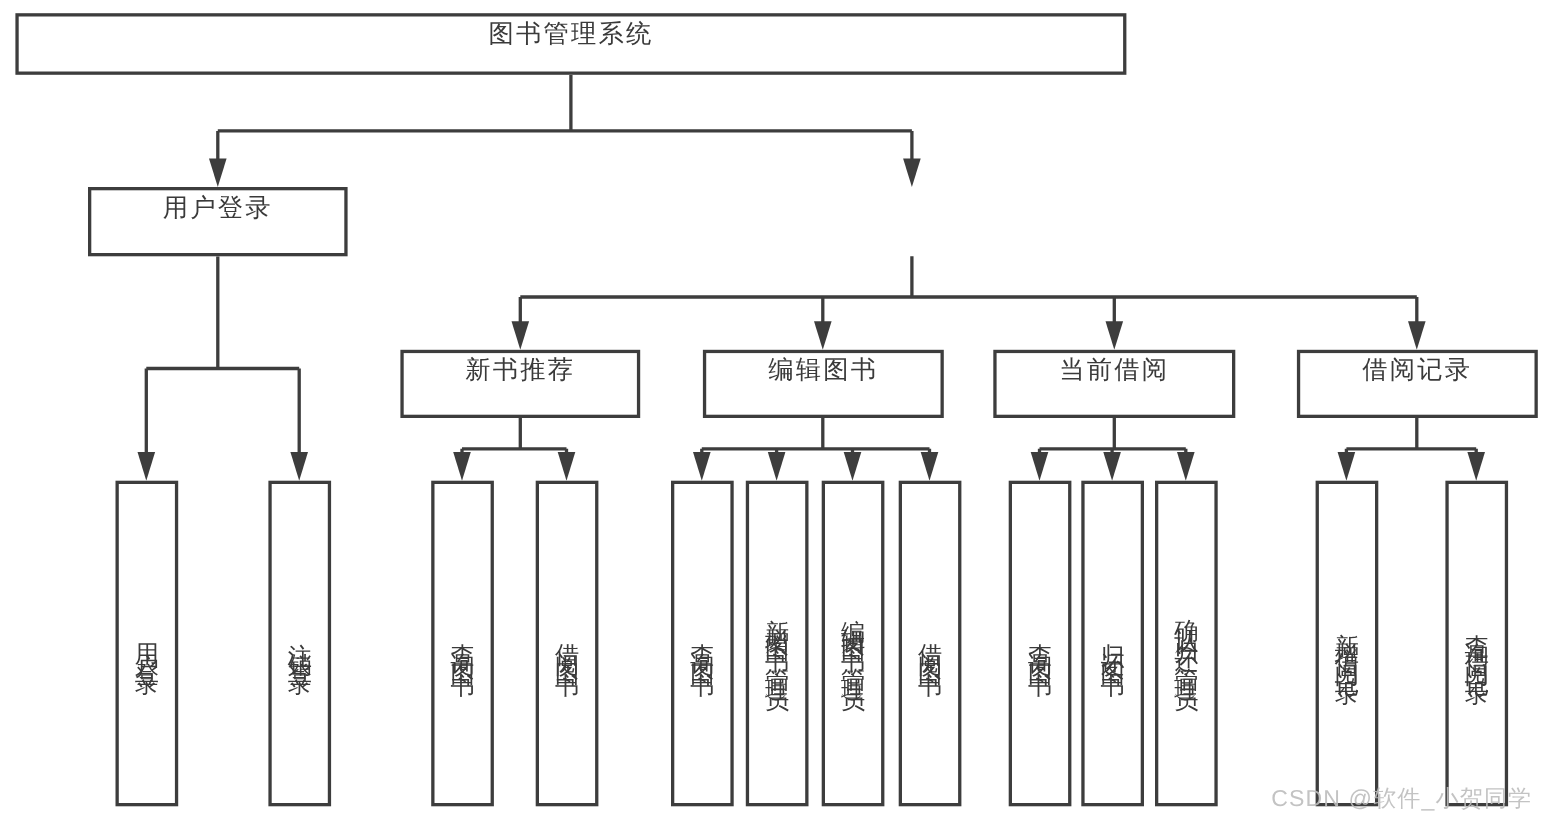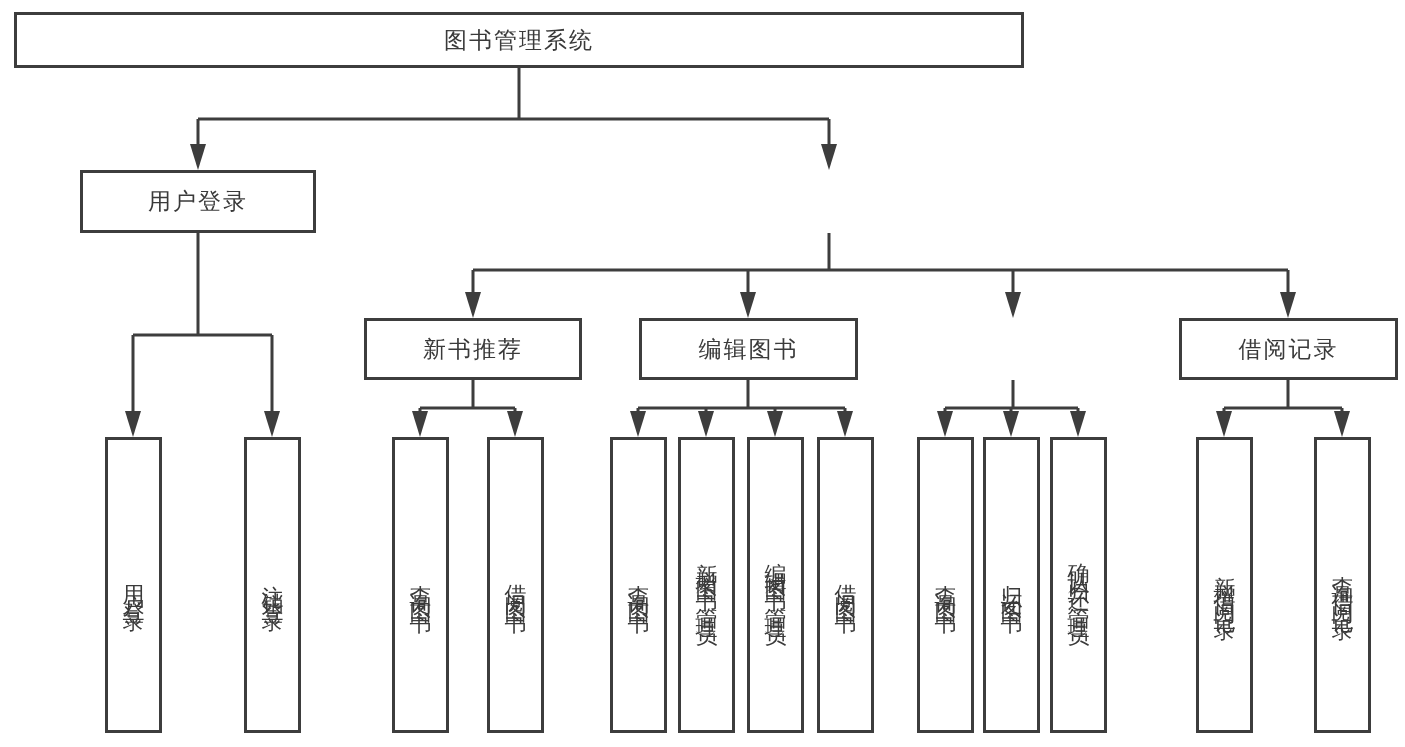--- a/index.html
+++ b/index.html
@@ -29,21 +29,20 @@
     fill: none;
   }
   .edges polygon { fill: var(--line); }
   .node {
     position: absolute;
     box-sizing: border-box;
     background: var(--bg);
     border: 3px solid var(--line);
     color: var(--text);
     display: flex;
-    align-items: center;
     justify-content: center;
     text-align: center;
   }
   .h-label { font-size: 23px; letter-spacing: 2px; white-space: nowrap; }
   .leaf .v-label {
     writing-mode: vertical-rl;
     font-size: 22px;
     line-height: 1;
     letter-spacing: 9px;
     white-space: nowrap;
@@ -108,20 +107,23 @@
   <div class="node" style="left:80px; top:170px; width:236px; height:63px;">
     <span class="h-label">用户登录</span>
   </div>
 
   <div class="node" style="left:364px; top:318px; width:218px; height:62px;">
     <span class="h-label">新书推荐</span>
   </div>
   <div class="node" style="left:639px; top:318px; width:219px; height:62px;">
     <span class="h-label">编辑图书</span>
   </div>
+  <div class="node" style="left:903px; top:318px; width:220px; height:62px;">
+    <span class="h-label">当前借阅</span>
+  </div>
   <div class="node" style="left:1179px; top:318px; width:219px; height:62px;">
     <span class="h-label">借阅记录</span>
   </div>
 
   <div class="node leaf" style="left:105px; top:437px; width:57px; height:296px;">
     <span class="v-label">用户登录</span>
   </div>
   <div class="node leaf" style="left:244px; top:437px; width:57px; height:296px;">
     <span class="v-label">注销登录</span>
   </div>
@@ -152,14 +154,15 @@
   <div class="node leaf" style="left:1050px; top:437px; width:57px; height:296px;">
     <span class="v-label">确认归还（管理员）</span>
   </div>
   <div class="node leaf" style="left:1196px; top:437px; width:57px; height:296px;">
     <span class="v-label">新增借阅记录</span>
   </div>
   <div class="node leaf" style="left:1314px; top:437px; width:57px; height:296px;">
     <span class="v-label">查询借阅记录</span>
   </div>
 
+  <div class="watermark">CSDN @软件_小贺同学</div>
 
 </div>
 
 </body></html>

